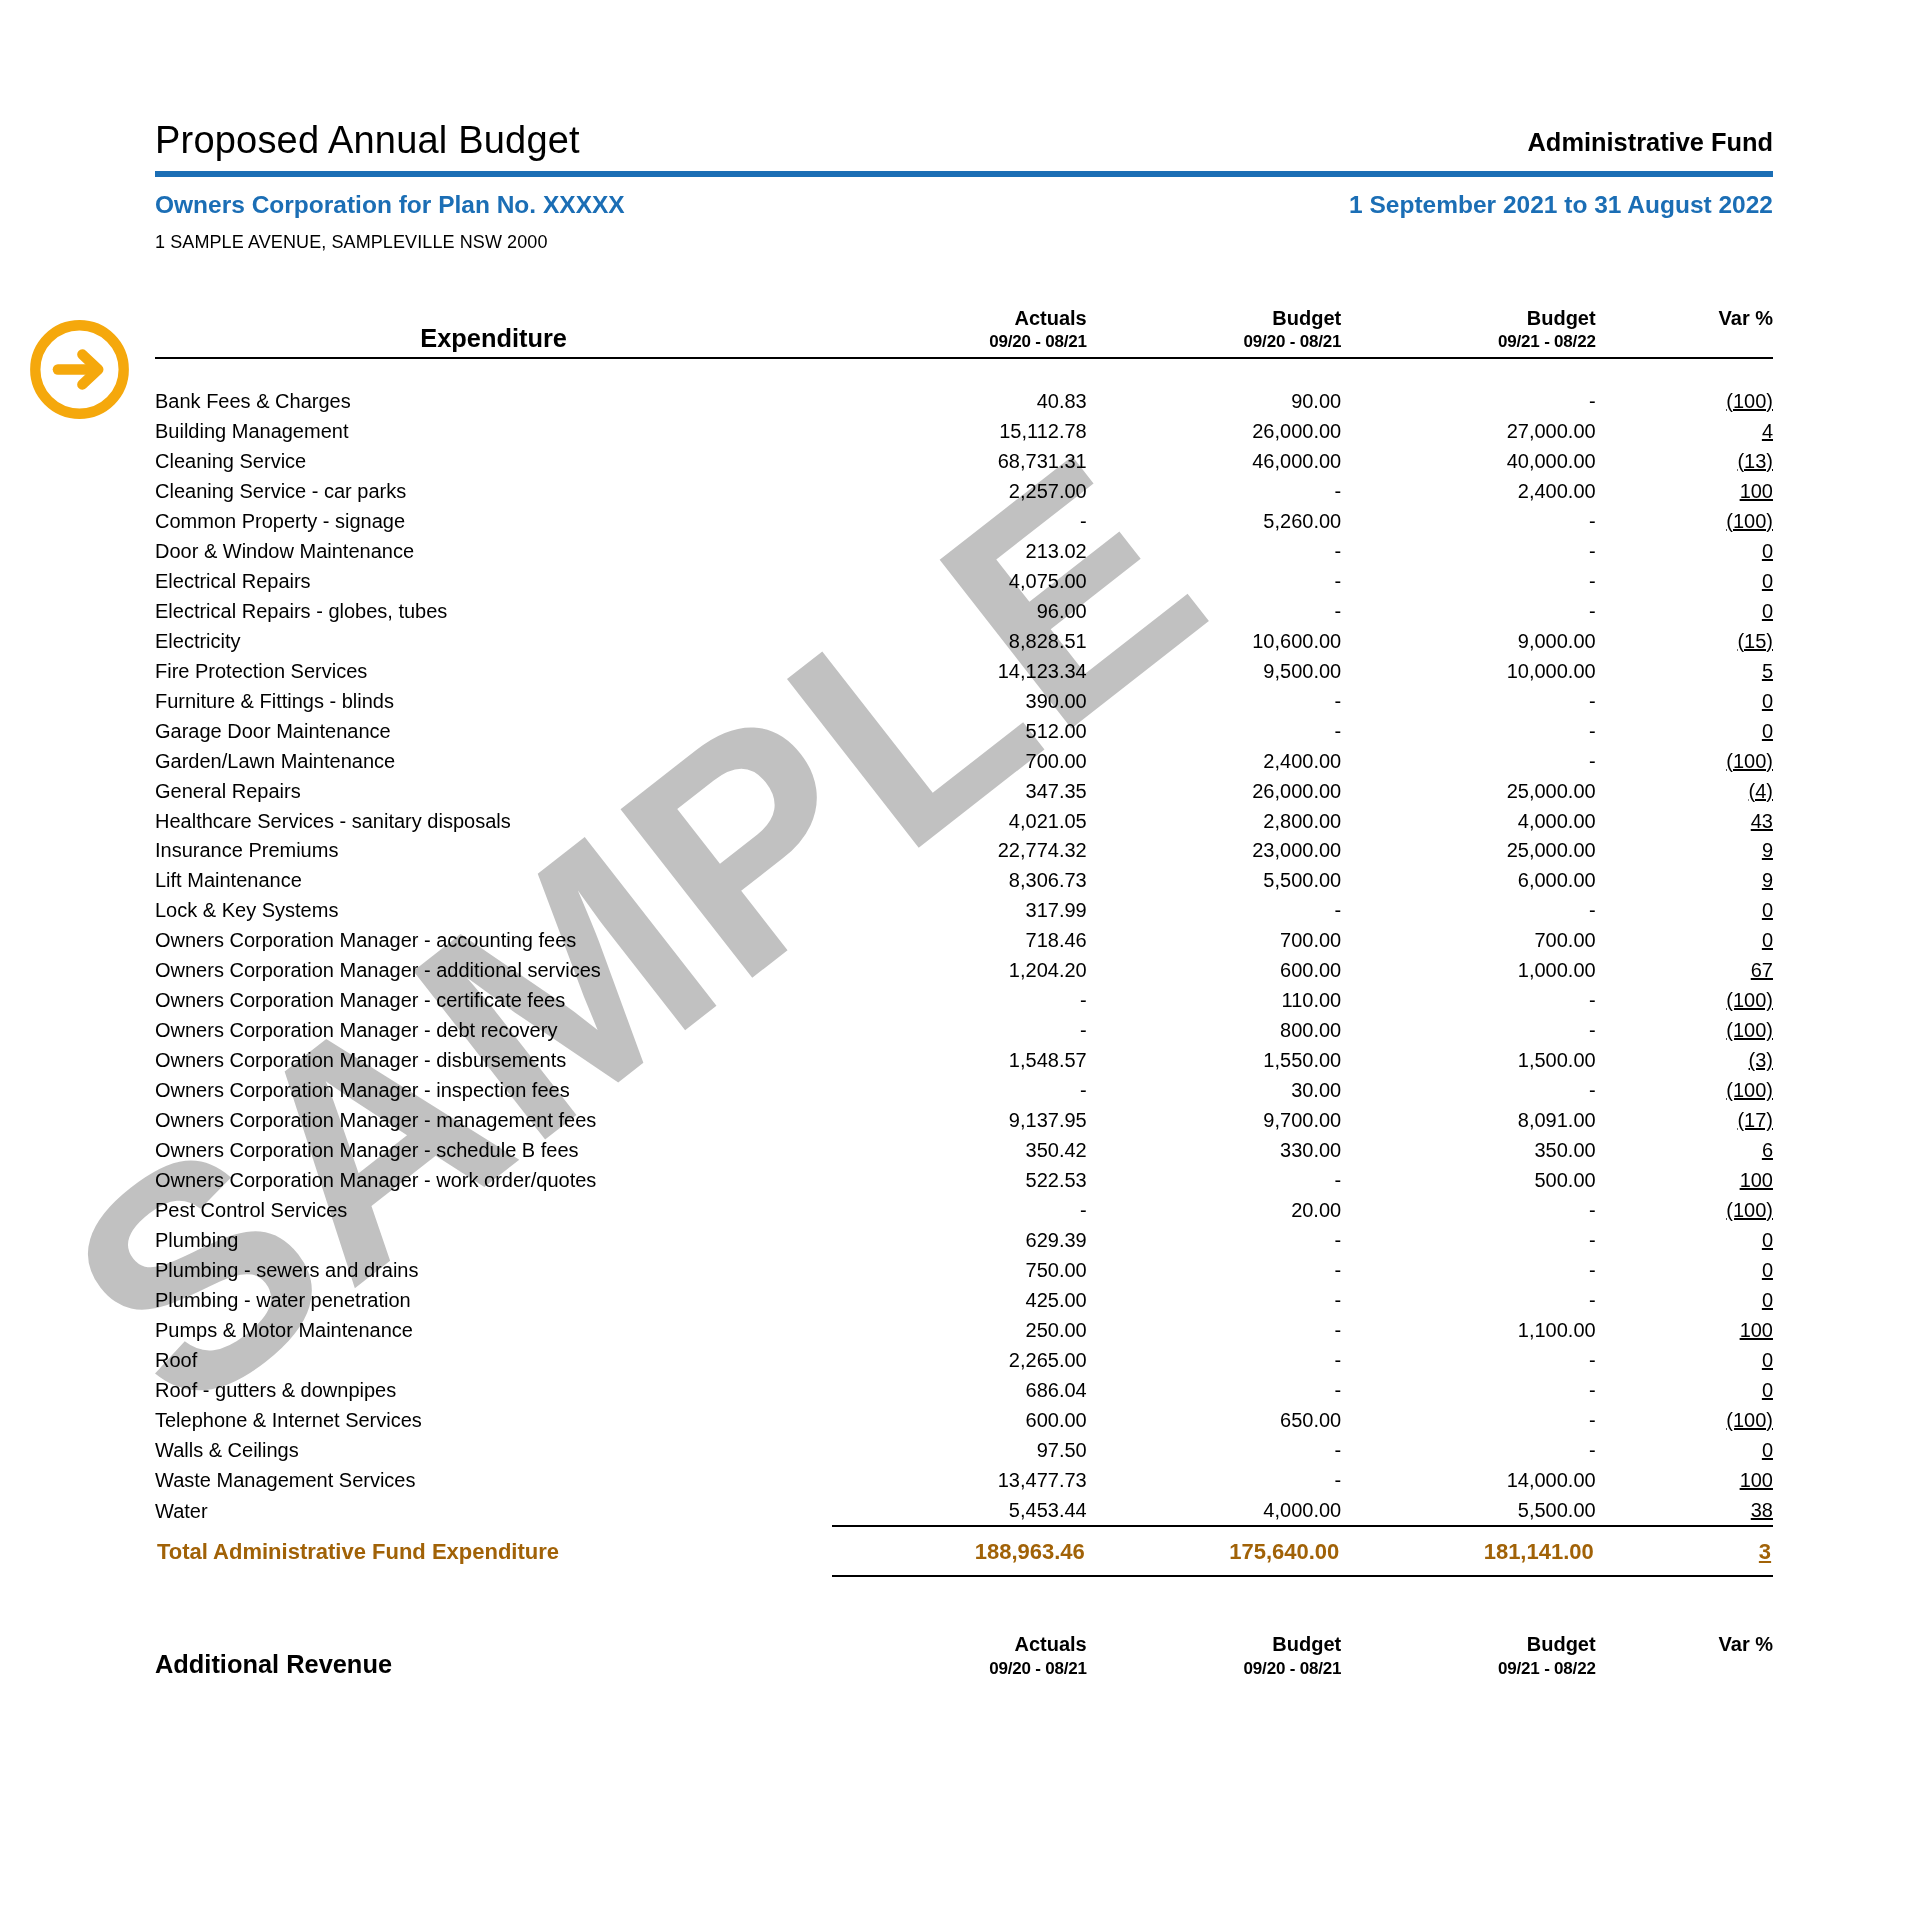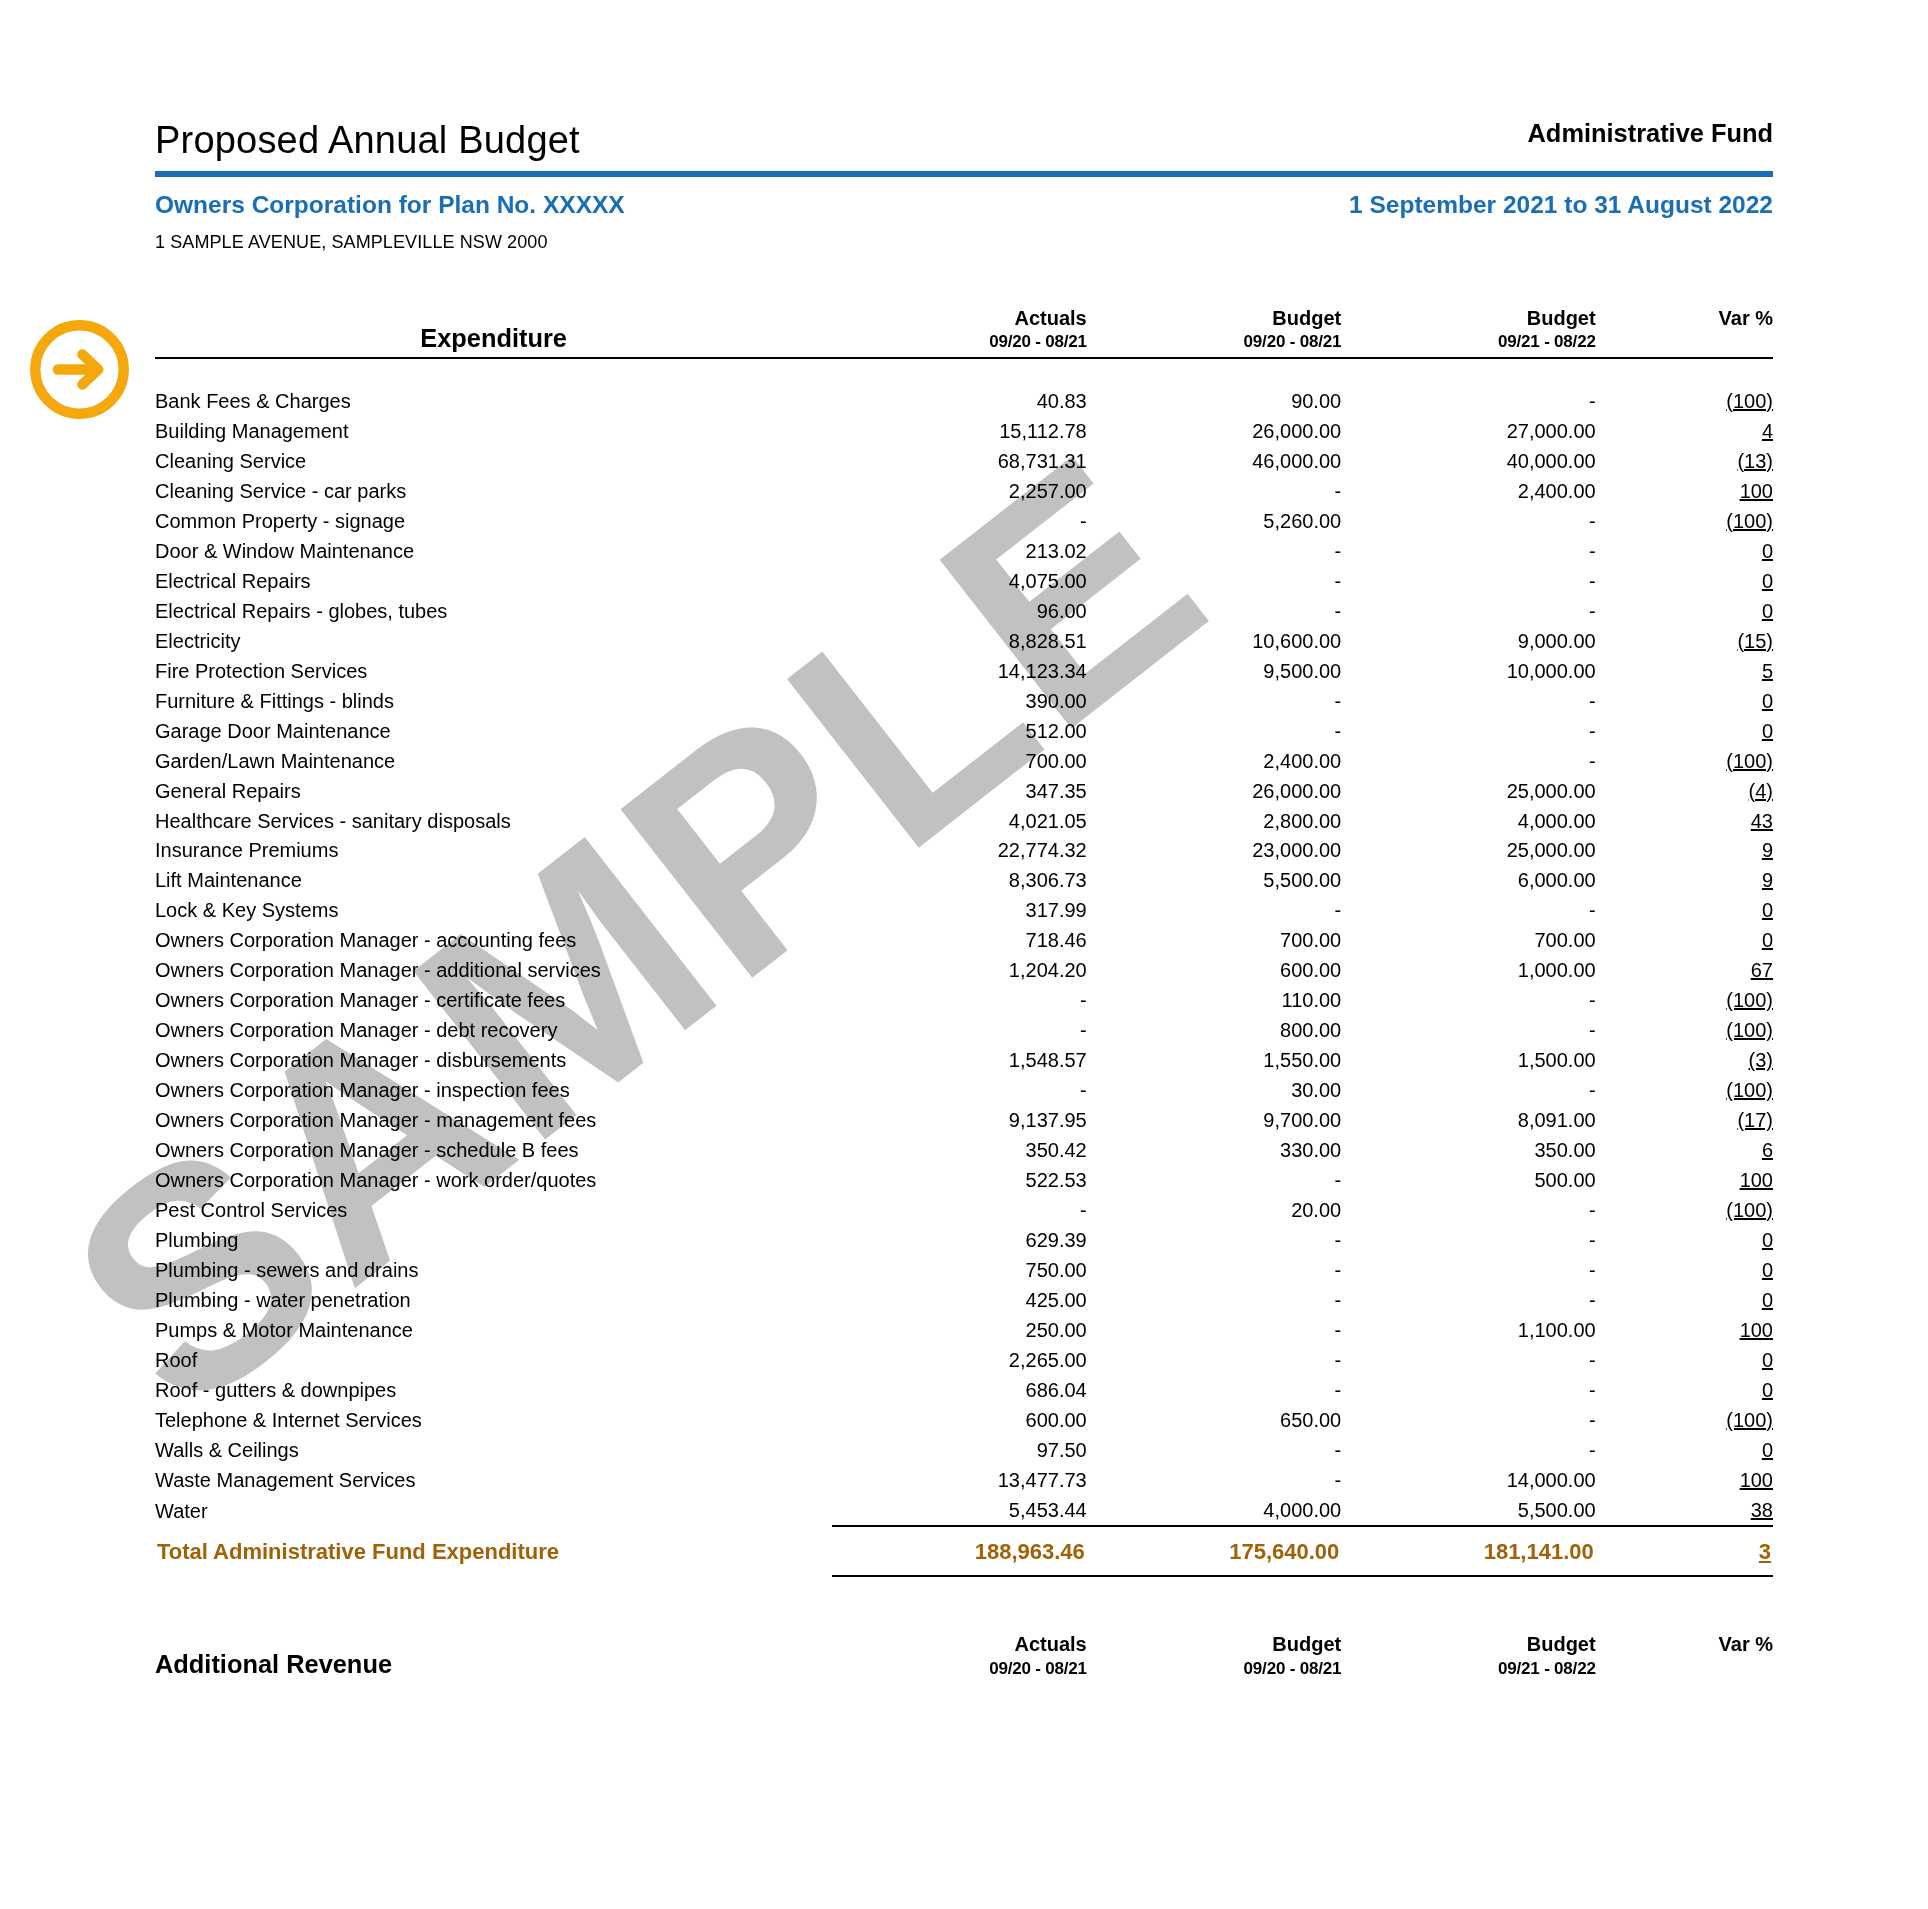--- a/index.html
+++ b/index.html
@@ -58,21 +58,21 @@
     width: 1618px;
   }
 
   
   .masthead {
     position: relative;
     padding-top: 121px;
   }
   .masthead-row1 {
     display: flex;
-    align-items: flex-start;
+    align-items: flex-end;
     justify-content: space-between;
   }
   .doc-title {
     font-size: 38px;
     font-weight: normal;
     letter-spacing: 0.2px;
     line-height: 1;
     color: #000;
   }
   .fund-name {

